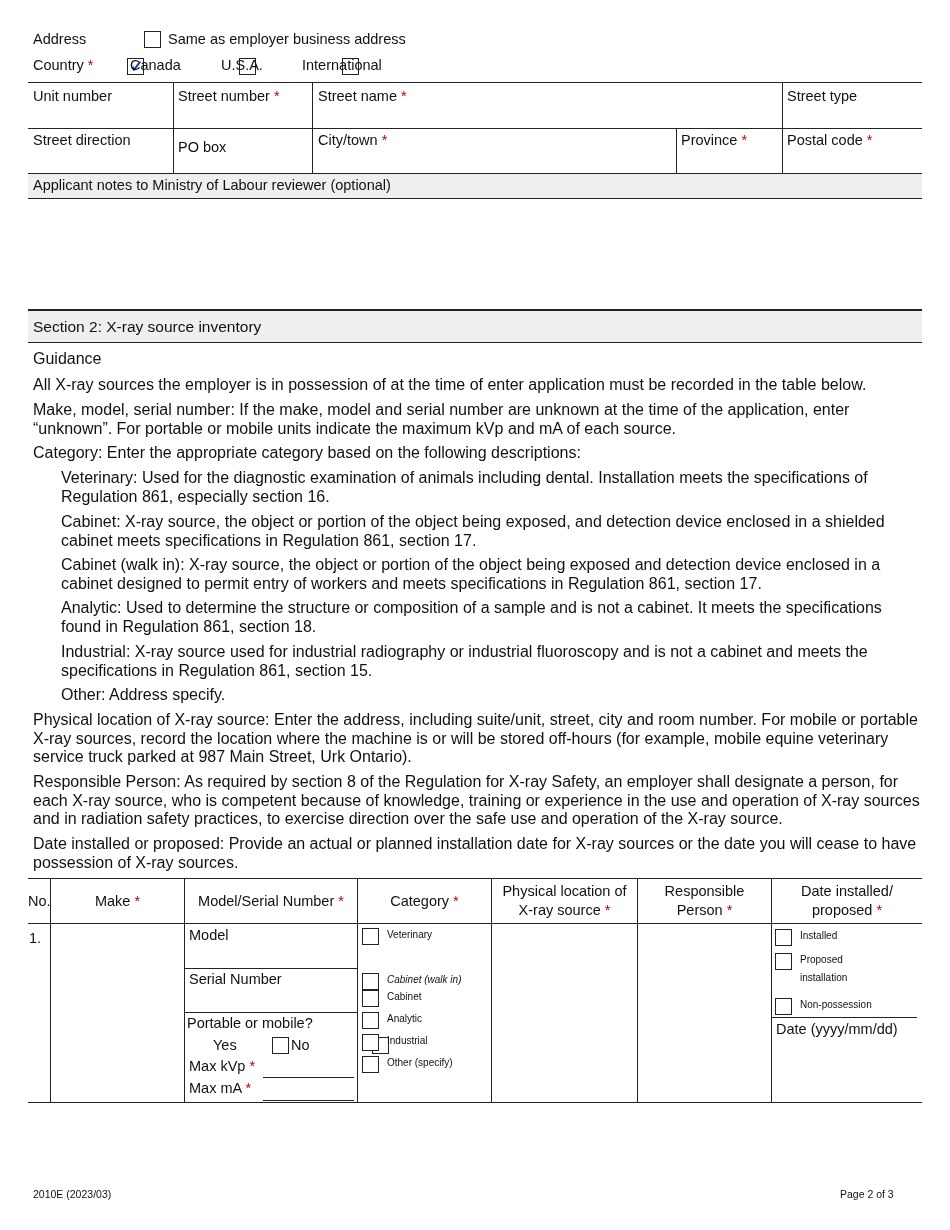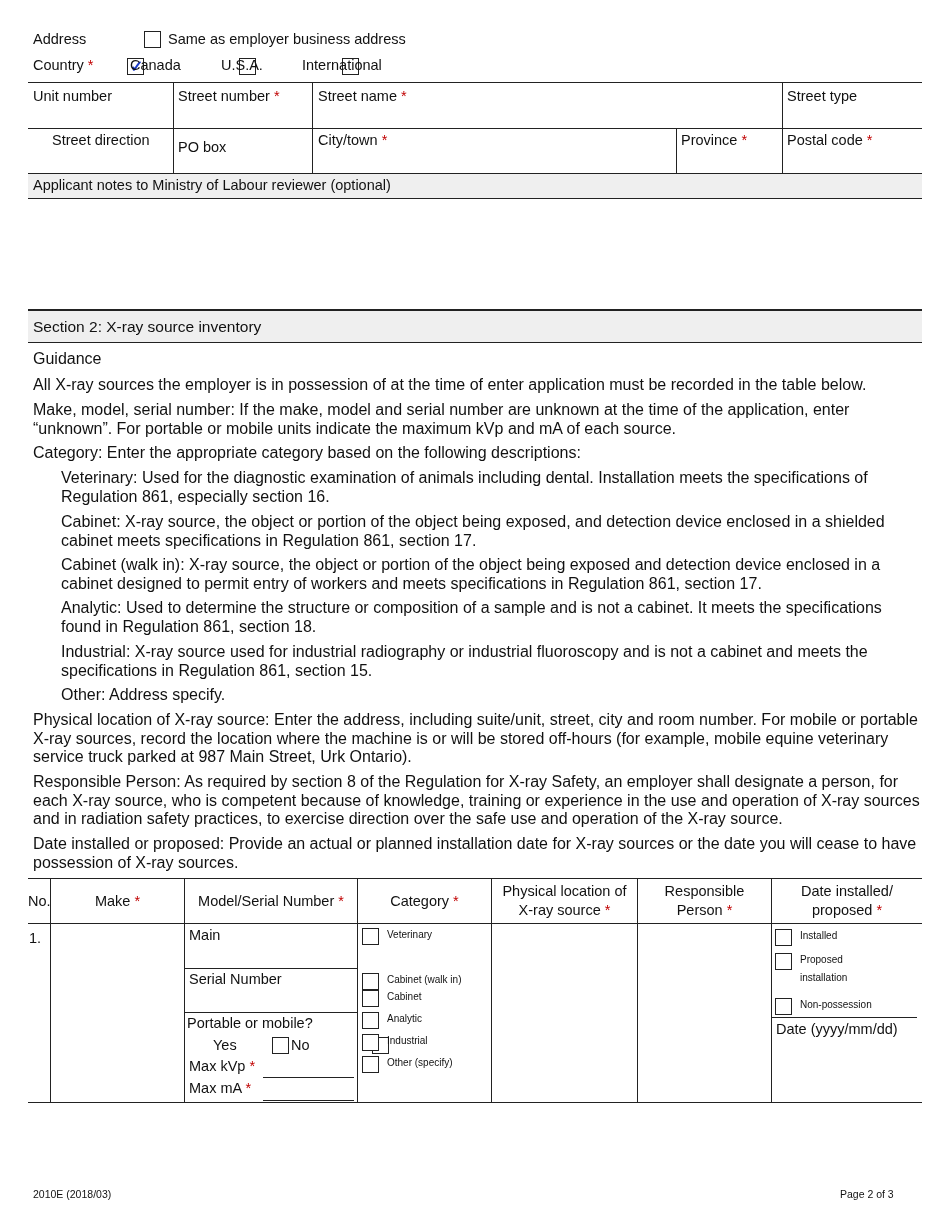--- a/index.html
+++ b/index.html
@@ -57,21 +57,21 @@
 <div class="abs" style="left:174px;top:83px;width:138px;height:45px;">
   <span class="cell-label" style="left:4px;top:5px;white-space:nowrap;"><span>Street number</span> <span class="req">*</span></span>
 </div>
 <div class="abs" style="left:313px;top:83px;width:469px;height:45px;">
   <span class="cell-label" style="left:5px;top:5px;white-space:nowrap;"><span>Street name</span> <span class="req">*</span></span>
 </div>
 <div class="abs" style="left:783px;top:83px;width:139px;height:45px;">
   <span class="cell-label" style="left:4px;top:5px;">Street type</span>
 </div>
 <div class="abs" style="left:28px;top:129px;width:145px;height:44px;">
-  <span class="cell-label" style="left:5px;top:3px;margin-left:19px;">Street direction</span>
+  <span class="cell-label" style="left:5px;top:3px;">Street direction</span>
 </div>
 <div class="abs" style="left:174px;top:129px;width:138px;height:44px;">
   <span class="cell-label" style="left:4px;top:10px;">PO box</span>
 </div>
 <div class="abs" style="left:313px;top:129px;width:363px;height:44px;">
   <span class="cell-label" style="left:5px;top:3px;white-space:nowrap;"><span>City/town</span> <span class="req">*</span></span>
 </div>
 <div class="abs" style="left:677px;top:129px;width:105px;height:44px;">
   <span class="cell-label" style="left:4px;top:3px;white-space:nowrap;"><span>Province</span> <span class="req">*</span></span>
 </div>
@@ -136,21 +136,21 @@
     <div>Date installed/</div>
     <div><span>proposed</span> <span class="req">*</span></div>
   </div>
 
 
 <div class="abs" style="left:29px;top:930px;">1.</div>
 <div class="abs" style="left:51px;top:924px;width:133px;height:178px;"></div>
 
 
 <div class="abs" style="left:185px;top:924px;width:172px;height:44px;">
-  <span class="abs" style="left:4px;top:3px;">Main</span>
+  <span class="abs" style="left:4px;top:3px;">Model</span>
 </div>
 <div class="hline" style="left:185px;top:968px;width:172px;"></div>
 <div class="abs" style="left:185px;top:969px;width:172px;height:43px;">
   <span class="abs" style="left:4px;top:2px;">Serial Number</span>
 </div>
 <div class="hline" style="left:185px;top:1012px;width:172px;"></div>
 <div class="abs" style="left:187px;top:1015px;">Portable or mobile?</div>
 <span class="abs cb" style="left:188px;top:1037px;"></span>
 <div class="abs" style="left:213px;top:1037px;">Yes</div>
 <span class="abs cb" style="left:267px;top:1037px;"></span>
@@ -162,21 +162,21 @@
 
 
 <div class="opt" style="left:362px;top:926px;width:128px;">
     <span class="cb"></span>
     <span class="t">Veterinary</span>
   </div>
 <div class="opt" style="left:362px;top:988px;width:144px;">
     <span class="cb"></span>
     <span class="t">Cabinet</span>
   </div>
-<div class="opt" style="left:362px;top:971px;width:100px;">
+<div class="opt" style="left:362px;top:971px;width:100px;font-style:italic;">
     <span class="cb"></span>
     <span class="t">Cabinet (walk in)</span>
   </div>
 <div class="opt" style="left:362px;top:1010px;width:128px;">
     <span class="cb"></span>
     <span class="t">Analytic</span>
   </div>
 <div class="opt" style="left:362px;top:1032px;width:128px;">
     <span class="cb"></span>
     <span class="t">Industrial</span>
@@ -202,17 +202,17 @@
 <div class="opt" style="left:775px;top:996px;width:145px;white-space:nowrap;">
     <span class="cb"></span>
     <span class="t">Non-possession</span>
   </div>
 <div class="hline" style="left:772px;top:1017px;width:145px;"></div>
 <div class="abs" style="left:772px;top:1018px;width:145px;height:84px;">
   <span class="abs" style="left:4px;top:3px;white-space:nowrap;">Date (yyyy/mm/dd)</span>
 </div>
 
 
-<div class="footer" style="left:33px;top:1188px;">2010E (2018/03)</div>
+<div class="footer" style="left:33px;top:1188px;">2010E (2023/03)</div>
 <div class="footer" style="left:840px;top:1188px;">Page 2 of 3</div>
 
 
 
 
 </body></html>

